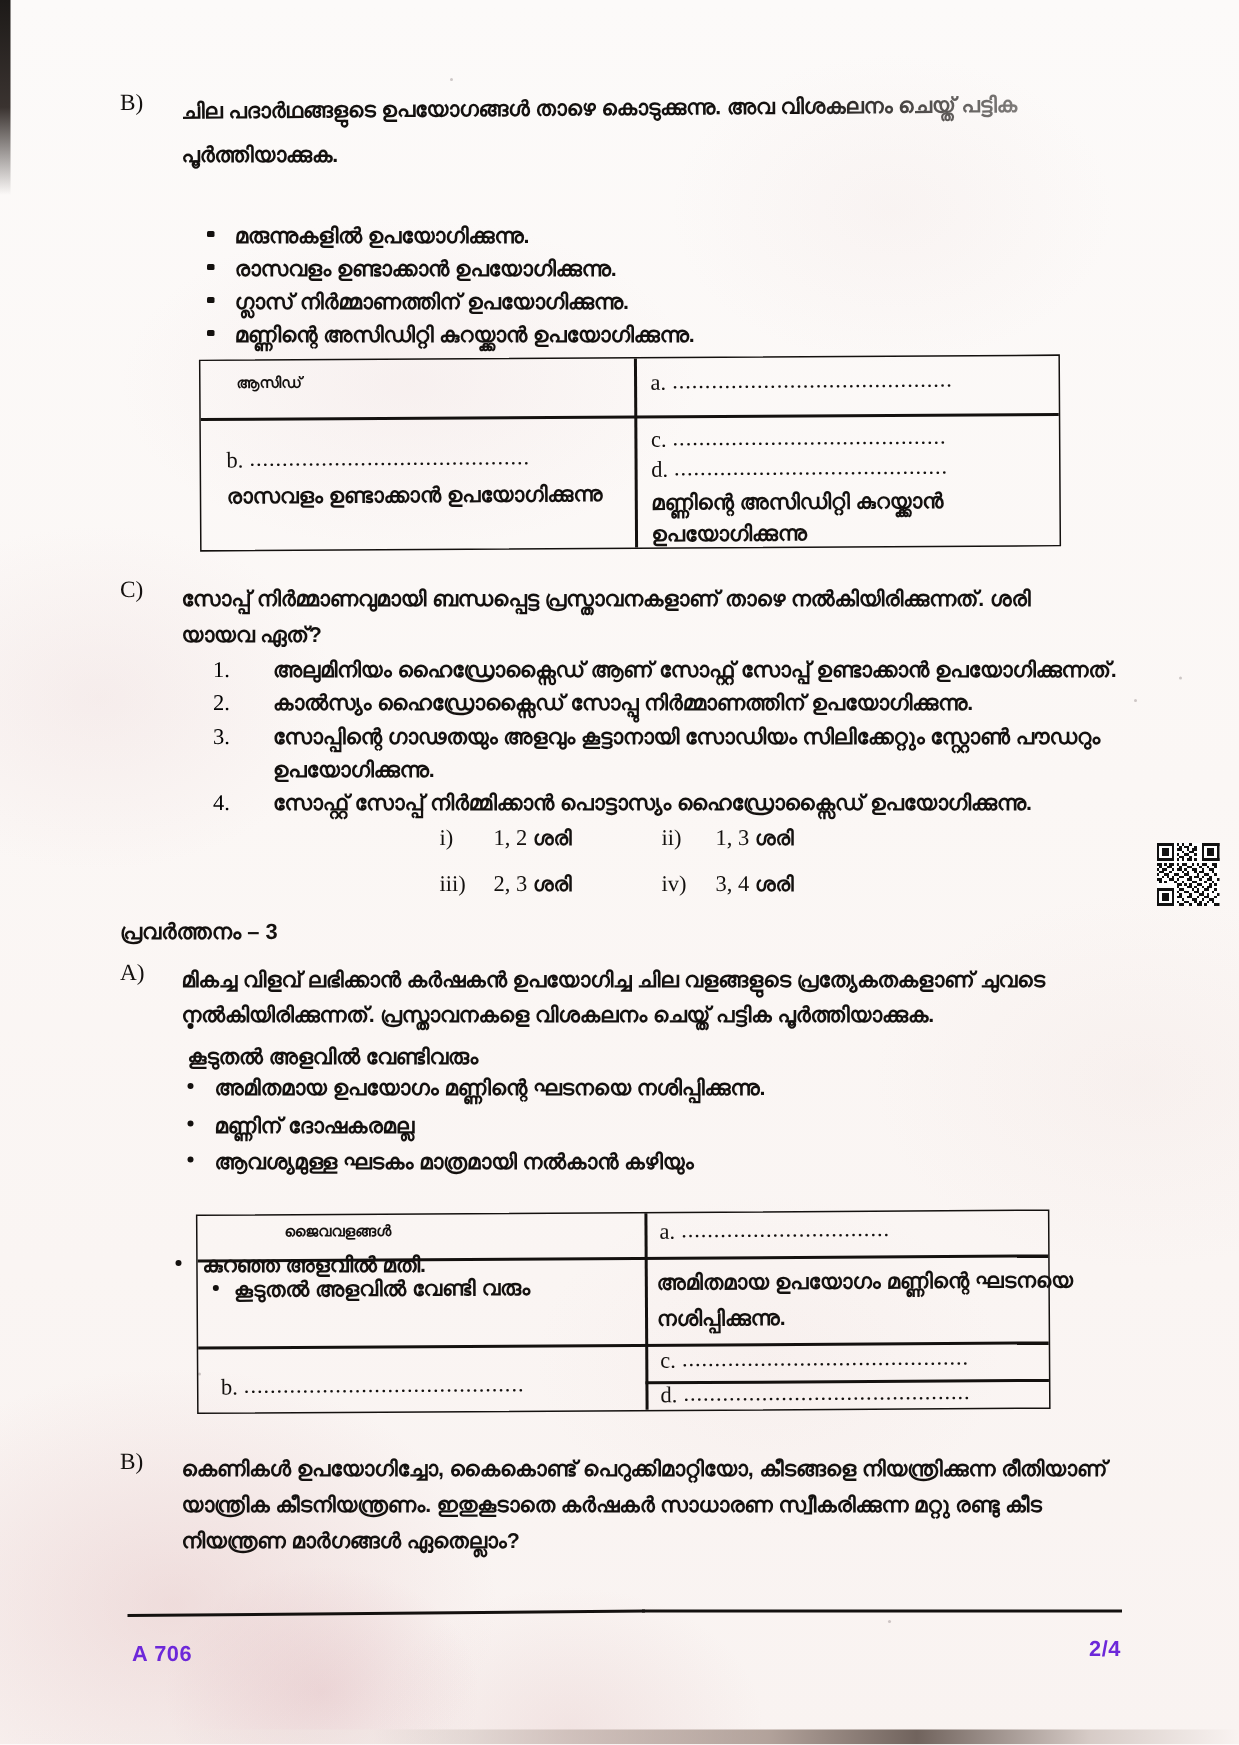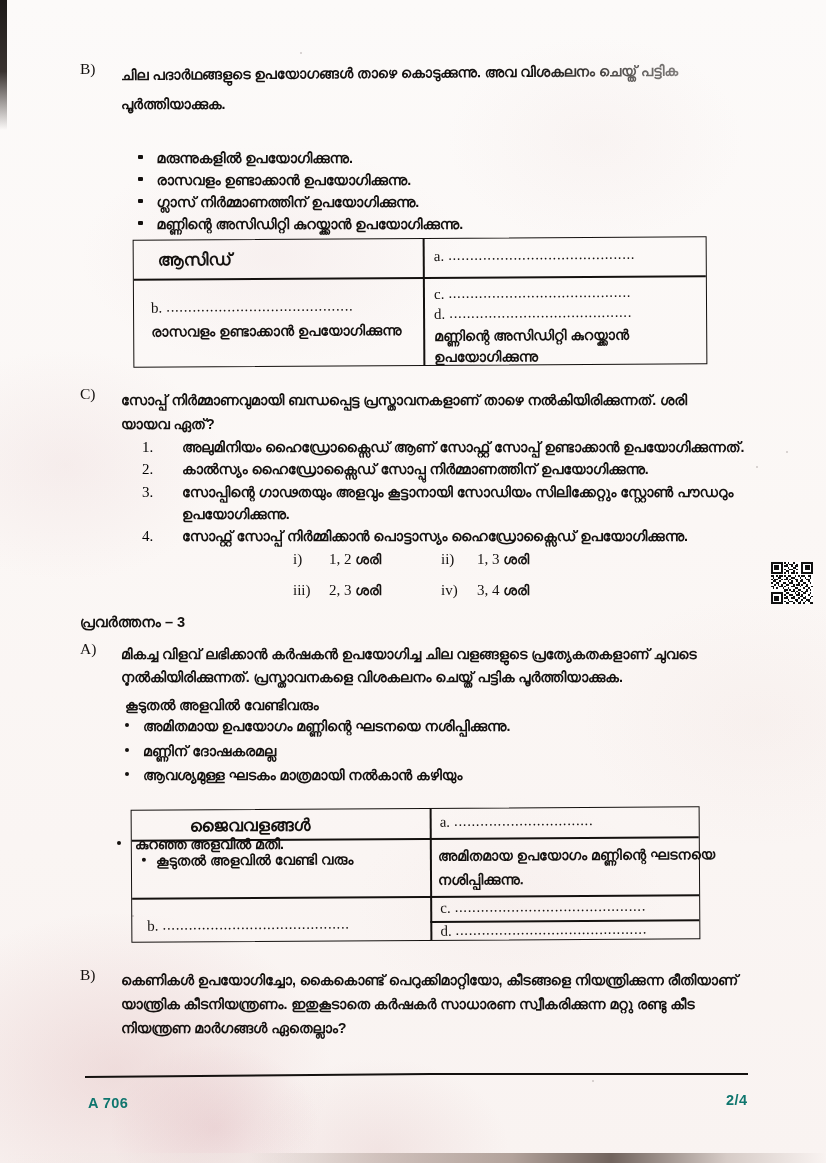--- a/index.html
+++ b/index.html
@@ -123,21 +123,21 @@
     height: 1.6px;
     background: #14110f;
   }
   .cell {
     position: absolute;
     box-sizing: border-box;
   }
   .cell-head {
     font-family: "Liberation Sans", sans-serif;
     font-weight: 700;
-    font-size: 17px;
+    font-size: 10px;
     color: #14110f;
   }
   .cell-txt {
     font-family: "Liberation Sans", sans-serif;
     font-weight: 700;
     font-size: 14.2px;
     color: #14110f;
     line-height: 26px;
   }
   .fill-label {
@@ -189,21 +189,21 @@
   
   .footer-rule {
     position: absolute;
     background: #14110f;
   }
   .footer-txt {
     position: absolute;
     font-family: "Liberation Sans", sans-serif;
     font-weight: 700;
     font-size: 14.5px;
-    color: #0f766e;
+    color: #6d28d9;
     letter-spacing: 0.4px;
   }
 
   
   .fade-right {
     -webkit-mask-image: linear-gradient(90deg, #000 0%, #000 62%, rgba(0,0,0,0.55) 84%, rgba(0,0,0,0.18) 97%, rgba(0,0,0,0.05) 100%);
             mask-image: linear-gradient(90deg, #000 0%, #000 62%, rgba(0,0,0,0.55) 84%, rgba(0,0,0,0.18) 97%, rgba(0,0,0,0.05) 100%);
   }
   .skew-up { transform: rotate(-0.45deg); transform-origin: left center; }
   .tilt { transform: rotate(-0.35deg); }

